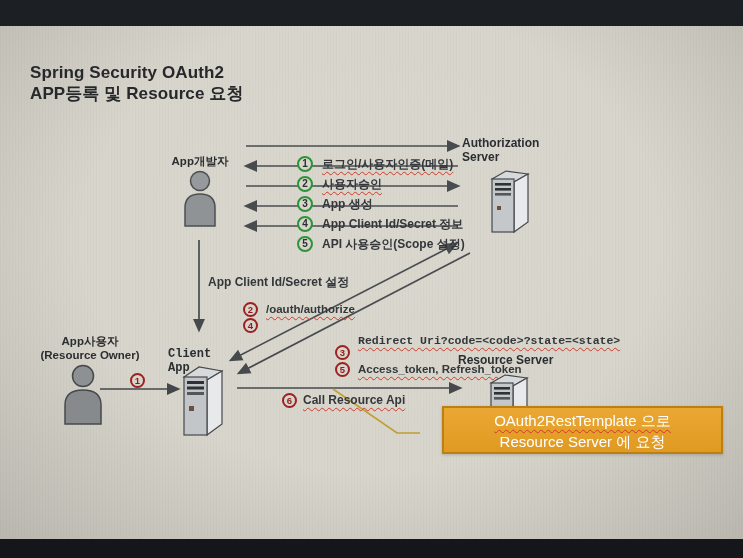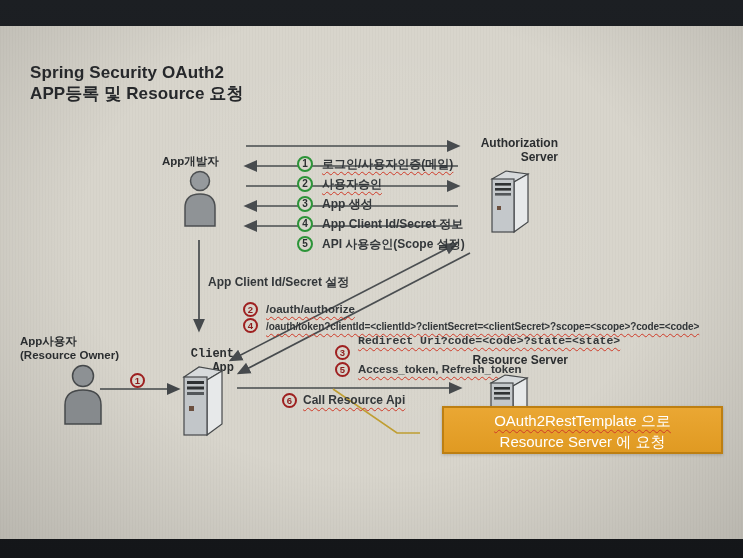--- a/index.html
+++ b/index.html
@@ -6,22 +6,22 @@
   .photo{position:relative;width:743px;height:558px;overflow:hidden;
          font-family:"Liberation Sans","DejaVu Sans",sans-serif;
          background:linear-gradient(180deg,#1c1f23 0%,#141619 100%);}
   .slide{position:absolute;left:0;top:26px;width:743px;height:513px;
          background:#d8d5cc;
          background-image:repeating-linear-gradient(90deg,rgba(0,0,0,0.02) 0 1px,transparent 1px 3px);}
   .slide::after{content:"";position:absolute;inset:0;pointer-events:none;
          background:radial-gradient(ellipse at 50% 42%,rgba(255,255,255,0.05) 0%,transparent 55%,rgba(0,0,0,0.14) 100%);}
   .abs{position:absolute;}
   .title{left:30px;top:36px;font-size:17px;font-weight:700;color:#26282b;line-height:21px;letter-spacing:0.1px;}
-  .actor-label{font-weight:700;color:#2b2e30;font-size:12px;text-align:right;line-height:14px;}
-  .small-label{font-weight:700;color:#2b2e30;font-size:11.5px;line-height:14px;}
+  .actor-label{font-weight:700;color:#2b2e30;font-size:12px;text-align:left;line-height:14px;}
+  .small-label{font-weight:700;color:#2b2e30;font-size:11.5px;text-align:center;line-height:14px;}
   .steplabel{font-size:12px;font-weight:600;color:#33373a;white-space:nowrap;line-height:14px;}
   .lbl{font-size:11.5px;font-weight:600;color:#33373a;white-space:nowrap;line-height:13px;}
   .lbl-long{font-size:10px;letter-spacing:-0.1px;}
   .sp{text-decoration:underline;text-decoration-style:wavy;text-decoration-color:#cf3a28;
       text-decoration-thickness:1px;text-underline-offset:2.5px;}
   .gcircle{width:16px;height:16px;border-radius:50%;border:2px solid #2c9438;background:#d8d5cc;
            box-sizing:border-box;font-size:10px;font-weight:700;color:#2c2f31;
            display:flex;align-items:center;justify-content:center;line-height:1;}
   .rcircle{width:15px;height:15px;border-radius:50%;border:2px solid #9e2020;background:#d8d5cc;
            box-sizing:border-box;font-size:9.5px;font-weight:700;color:#8d1c1c;
@@ -106,21 +106,20 @@
 
     <div class="abs gcircle txt" style="left:297px;top:210px;">5</div>
     <div class="abs steplabel txt" style="left:208px;top:249px;">App Client Id/Secret 설정</div>
 
     <div class="abs steplabel txt" style="left:322px;top:211px;">API 사용승인(Scope 설정)</div>
 
     <div class="abs rcircle txt" style="left:243px;top:276px;">2</div>
     <div class="abs lbl sp txt" style="left:266px;top:277px;">/oauth/authorize</div>
 
     <div class="abs rcircle txt" style="left:243px;top:292px;">4</div>
-    <div class="abs lbl lbl-long sp txt" style="left:266px;top:294px;">/oauth/token?clientId=&lt;clientId&gt;?clientSecret=&lt;clientSecret&gt;?scope=&lt;scope&gt;?code=&lt;code&gt;</div>
 
     <div class="abs rcircle txt" style="left:335px;top:319px;">3</div>
     <div class="abs lbl sp txt" style="left:358px;top:308px;font-family:Liberation Mono, monospace;">Redirect Uri?code=&lt;code&gt;?state=&lt;state&gt;</div>
 
     <div class="abs rcircle txt" style="left:335px;top:336px;">5</div>
     <div class="abs lbl sp txt" style="left:358px;top:337px;">Access_token, Refresh_token</div>
 
     <div class="abs small-label txt" style="left:20px;top:308px;width:140px;">
       <div>App사용자</div>
       <div>(Resource Owner)</div>

